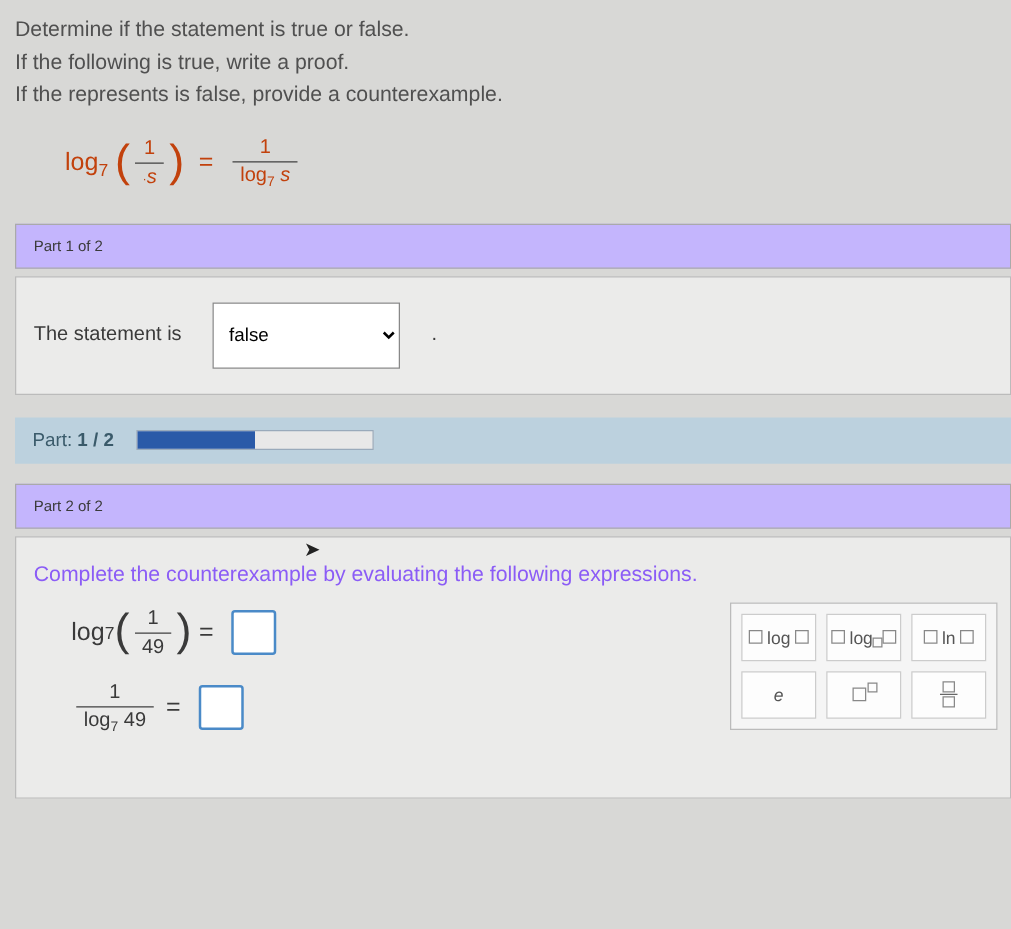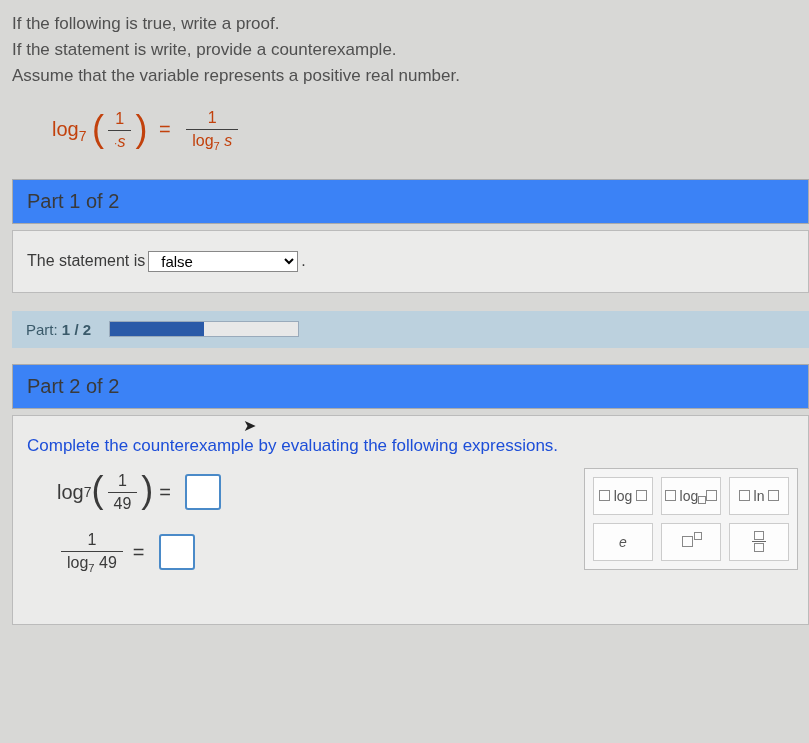--- a/index.html
+++ b/index.html
@@ -34,42 +34,42 @@
       padding: 2px 6px;
       font-size: 16px;
     }
     .frac .den {
       display: block;
       padding: 2px 6px;
       font-size: 16px;
     }
     .sub { font-size: 0.7em; vertical-align: sub; }
     .section-header {
-      background: #3b82f6;
+      background: #c4b5fd;
       padding: 10px 14px;
-      font-size: 20px;
+      font-size: 12px;
       color: #3a3a3a;
       border: 1px solid #aaa;
       margin-top: 12px;
     }
     .section-body {
       background: #ebebea;
       border: 1px solid #bbb;
       padding: 20px 14px;
       margin-top: 6px;
     }
     .statement-row {
       font-size: 16px;
       display: flex;
       align-items: center;
-      gap: 3px;
+      gap: 25px;
     }
     select {
       font-size: 15px;
-      padding: 0 8px;
+      padding: 16px 8px;
       border: 1px solid #888;
       background: #fff;
       min-width: 150px;
     }
     .progress-bar-section {
       background: #bcd1de;
       padding: 10px 14px;
       margin-top: 18px;
       display: flex;
       align-items: center;
@@ -132,42 +132,42 @@
       color: #555;
       cursor: pointer;
     }
     .palette-btn .box-placeholder {
       display:inline-block;
       width:11px; height:11px;
       border:1px solid #888;
       vertical-align: middle;
     }
     .part2-wrap { position: relative; min-height: 210px; }
-    .instruction { font-size: 17px; color: #1d4ed8; }
+    .instruction { font-size: 17px; color: #8b5cf6; }
     .cursor-arrow {
       position: absolute;
       font-size: 16px;
       color: #222;
       pointer-events: none;
     }
     .paren {
       font-size: 36px;
       vertical-align: middle;
       position: relative;
       top: -2px;
       font-weight: 300;
     }
   </style>
 </head>
 <body>
 
 <div class="question-text">
+  <p>Determine if the statement is true or false.</p>
   <p>If the following is true, write a proof.</p>
-  <p>If the statement is write, provide a counterexample.</p>
-  <p>Assume that the variable represents a positive real number.</p>
+  <p>If the represents is false, provide a counterexample.</p>
 </div>
 
 <div class="equation">
   <span>log</span><span class="sub">7</span>
   <span class="paren">(</span><span class="frac">
     <span class="num">1</span>
     <span class="den"><span style="font-size:10px">·</span><span style="font-style:italic">s</span></span>
   </span><span class="paren">)</span>
   <span style="margin:0 6px">=</span>
   <span class="frac">

